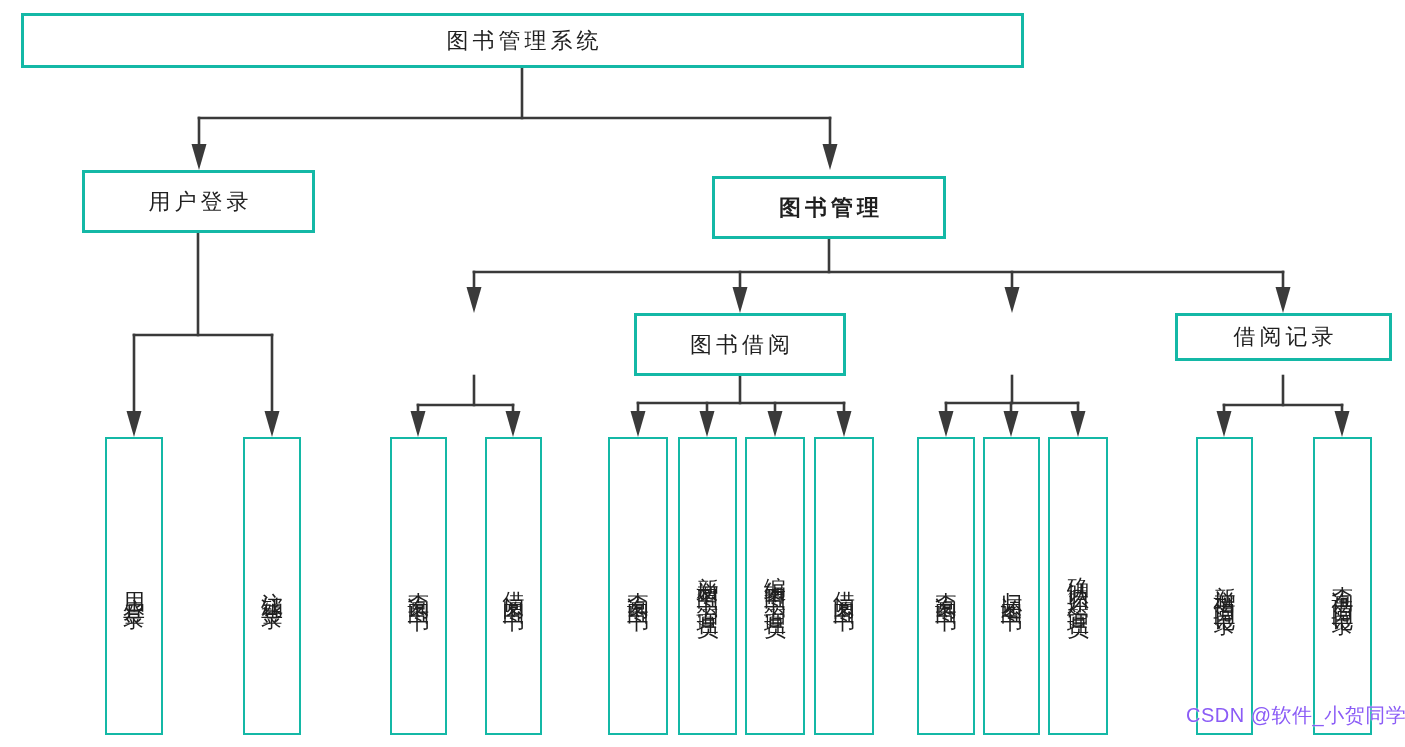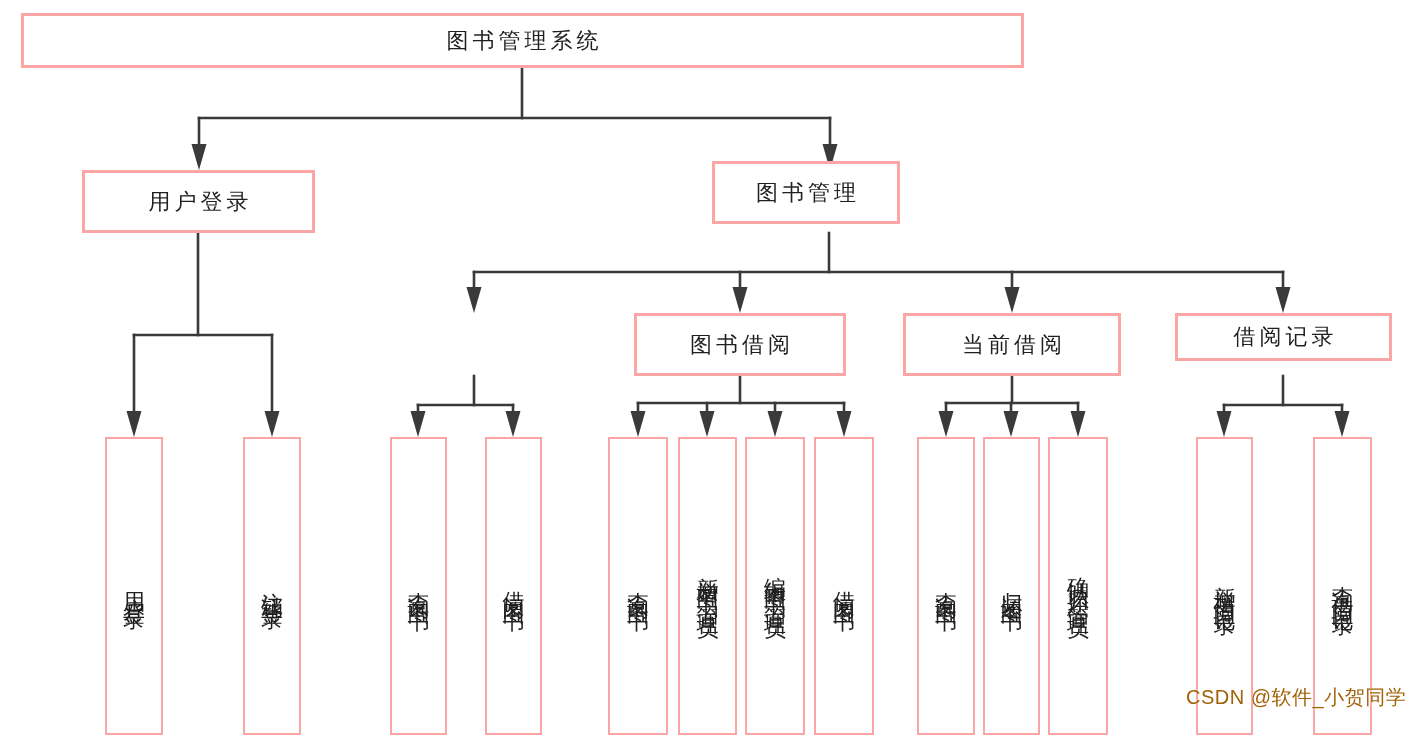--- a/index.html
+++ b/index.html
@@ -3,34 +3,34 @@
 <meta charset="utf-8">
 <style>
   html,body{margin:0;padding:0;background:#ffffff;}
   .canvas{
     position:relative;width:1405px;height:747px;background:#ffffff;
     font-family:"Liberation Sans","DejaVu Sans",sans-serif;overflow:hidden;
   }
   .connectors{position:absolute;left:0;top:0;z-index:0;}
   .node{
     position:absolute;box-sizing:border-box;background:#ffffff;
-    border:3px solid #fca5a5;display:flex;align-items:center;justify-content:center;
+    border:3px solid #14b8a6;display:flex;align-items:center;justify-content:center;
     color:#1f1f1f;z-index:1;
   }
   .node .lbl{white-space:nowrap;}
   .h-node .lbl{font-size:22px;letter-spacing:4px;text-indent:4px;}
   .root-node{border-width:3px;}
   .leaf-node{border-width:2.5px;}
   .leaf-node .lbl{
     writing-mode:vertical-rl;text-orientation:mixed;
     font-size:22px;line-height:1;letter-spacing:6px;white-space:nowrap;
   }
   .watermark{
-    position:absolute;left:1186px;top:684px;z-index:2;
-    font-size:20px;color:#a16207;letter-spacing:0.5px;white-space:nowrap;
+    position:absolute;left:1186px;top:702px;z-index:2;
+    font-size:20px;color:#8b5cf6;letter-spacing:0.5px;white-space:nowrap;
     text-shadow:0 0 2px #ffffff;
   }
 </style>
 </head>
 <body>
 
 <div class="canvas">
 
   <svg class="connectors" width="1405" height="747" viewBox="0 0 1405 747">
     <g stroke="#3a3a3a" stroke-width="2.6" stroke-linecap="square" fill="none">
@@ -101,29 +101,26 @@
     </g>
   </svg>
 
   <div class="node h-node root-node" style="left:21px;top:13px;width:1003px;height:55px;">
     <span class="lbl">图书管理系统</span>
   </div>
 
   <div class="node h-node" style="left:82px;top:170px;width:233px;height:63px;">
     <span class="lbl">用户登录</span>
   </div>
-  <div class="node h-node" style="left:712px;top:161px;width:188px;height:63px;">
+  <div class="node h-node" style="left:712px;top:176px;width:234px;height:63px;font-weight:bold;">
     <span class="lbl">图书管理</span>
   </div>
 
   <div class="node h-node" style="left:634px;top:313px;width:212px;height:63px;">
     <span class="lbl">图书借阅</span>
-  </div>
-  <div class="node h-node" style="left:903px;top:313px;width:218px;height:63px;">
-    <span class="lbl">当前借阅</span>
   </div>
   <div class="node h-node" style="left:1175px;top:313px;width:217px;height:48px;">
     <span class="lbl">借阅记录</span>
   </div>
 
   <div class="node leaf-node" style="left:105px;top:437px;width:58px;height:298px;">
     <span class="lbl">用户登录</span>
   </div>
   <div class="node leaf-node" style="left:243px;top:437px;width:58px;height:298px;">
     <span class="lbl">注销登录</span>

